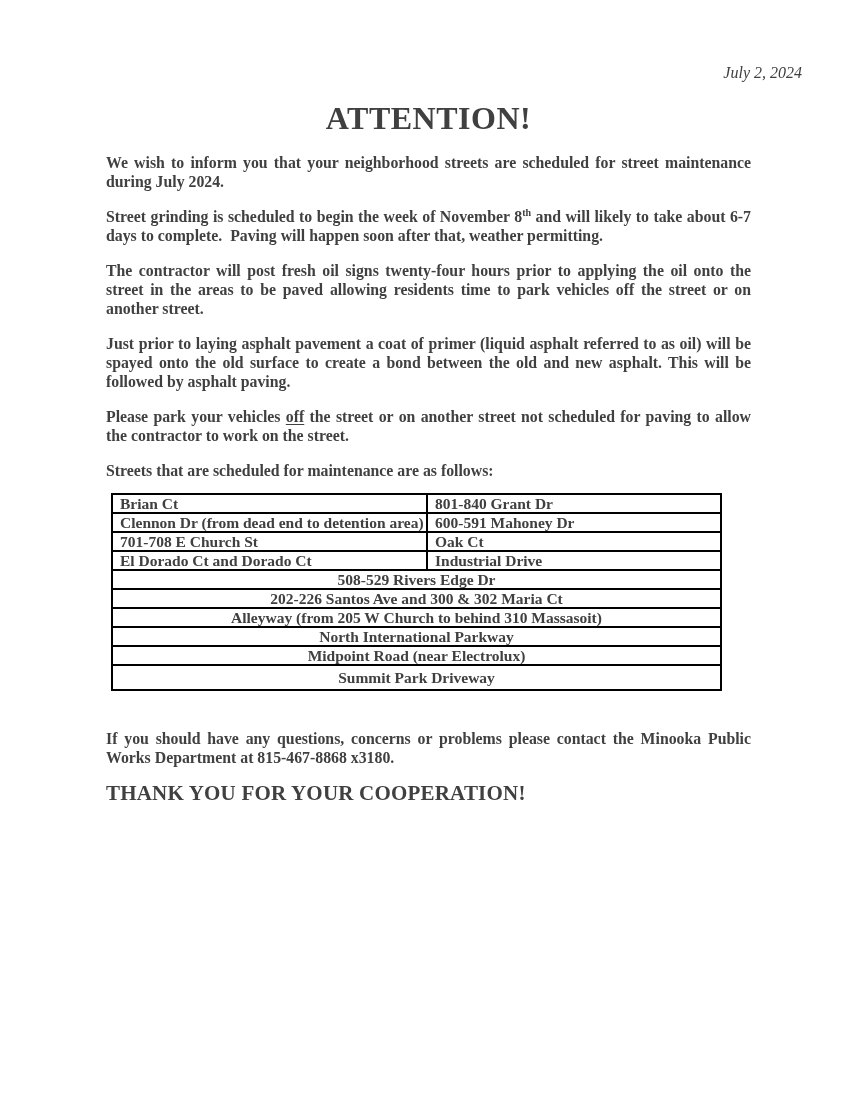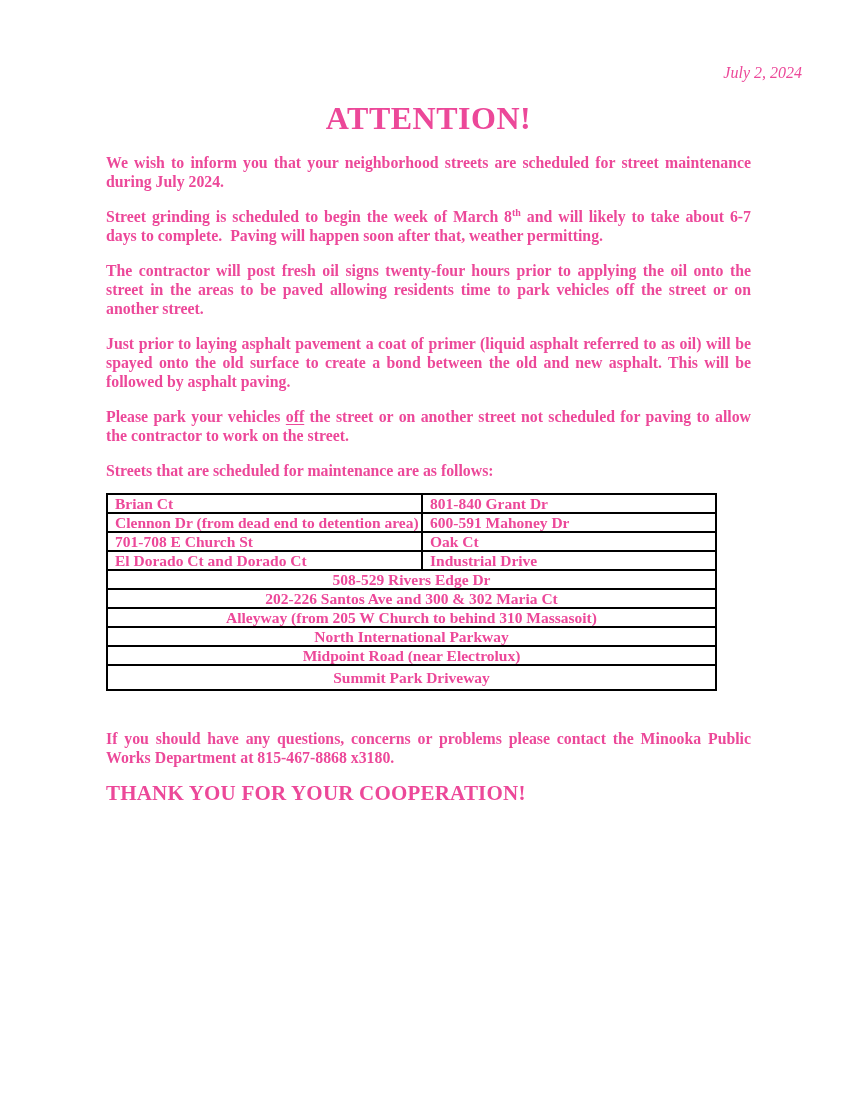--- a/index.html
+++ b/index.html
@@ -2,21 +2,21 @@
 <html><head>
 <meta charset="utf-8">
 <style>
   html, body { margin: 0; padding: 0; background: #ffffff; }
   .page {
     position: relative;
     width: 850px;
     height: 1100px;
     background: #ffffff;
     font-family: "Liberation Serif", serif;
-    color: #ec4899;
+    color: #404040;
     overflow: hidden;
   }
   .date {
     position: absolute;
     top: 64px;
     right: 48px;
     font-style: italic;
     font-weight: 400;
     font-size: 16px;
     line-height: 18px;
@@ -48,20 +48,21 @@
     line-height: 0;
     vertical-align: super;
   }
   .u {
     text-decoration: underline;
     text-underline-offset: 2px;
   }
   p.lead-table { margin-bottom: 13px; }
   table.streets {
     border-collapse: collapse;
+    margin-left: 5px;
     width: 611px;
     table-layout: fixed;
     border-radius: 27px;
   }
   table.streets td {
     border: 2px solid #000000;
     font-weight: 700;
     font-size: 15.5px;
     line-height: 17px;
     height: 17px;
@@ -87,21 +88,21 @@
 <div class="page">
 
   <div class="date">July 2, 2024</div>
 
   <div class="content">
 
     <h1 class="title">ATTENTION!</h1>
 
     <p class="body">We wish to inform you that your neighborhood streets are scheduled for street maintenance during July 2024.</p>
 
-    <p class="body"><span>Street grinding is scheduled to begin the week of March 8</span><sup>th</sup><span> and will likely to take about 6-7 days to complete.&nbsp; Paving will happen soon after that, weather permitting.</span></p>
+    <p class="body"><span>Street grinding is scheduled to begin the week of November 8</span><sup>th</sup><span> and will likely to take about 6-7 days to complete.&nbsp; Paving will happen soon after that, weather permitting.</span></p>
 
     <p class="body">The contractor will post fresh oil signs twenty-four hours prior to applying the oil onto the street in the areas to be paved allowing residents time to park vehicles off the street or on another street.</p>
 
     <p class="body">Just prior to laying asphalt pavement a coat of primer (liquid asphalt referred to as oil) will be spayed onto the old surface to create a bond between the old and new asphalt. This will be followed by asphalt paving.</p>
 
     <p class="body"><span>Please park your vehicles </span><span class="u">off</span><span> the street or on another street not scheduled for paving to allow the contractor to work on the street.</span></p>
 
     <p class="body lead-table">Streets that are scheduled for maintenance are as follows:</p>
 
     <table class="streets">

